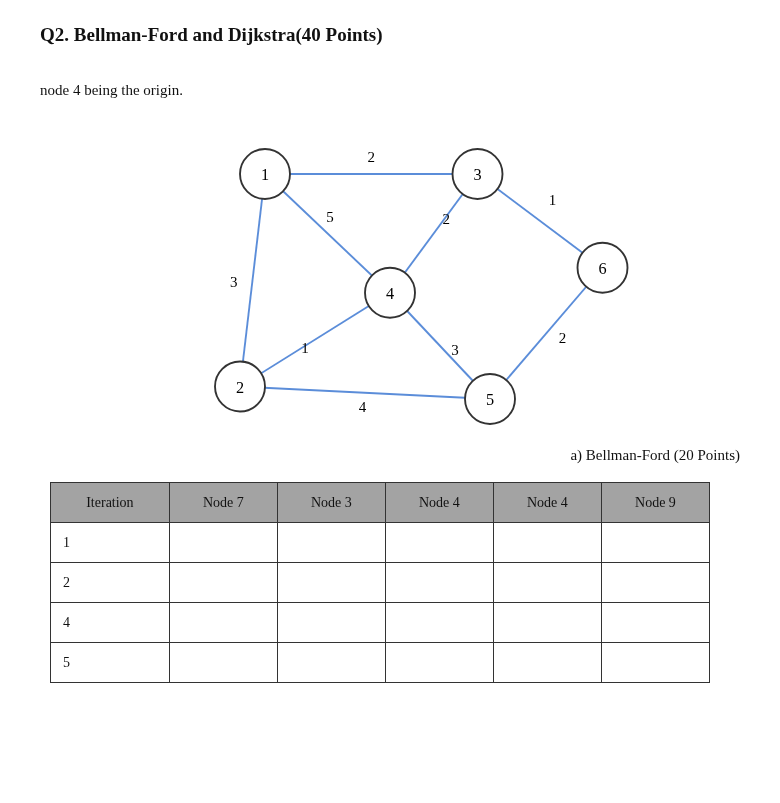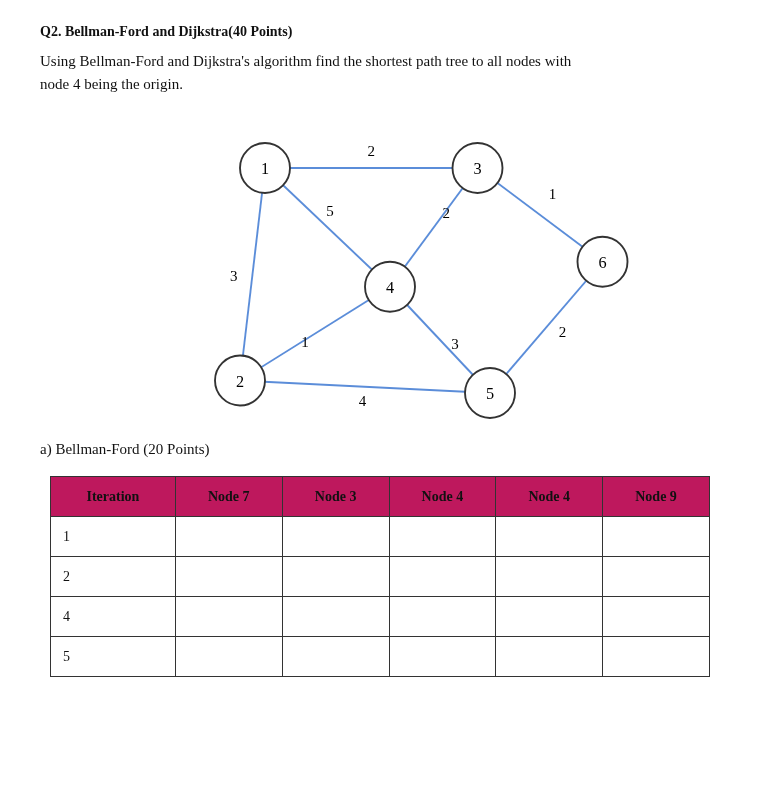--- a/index.html
+++ b/index.html
@@ -8,69 +8,70 @@
       font-family: "Times New Roman", Times, serif;
       font-size: 15px;
       color: #111;
       width: 780px;
       min-height: 803px;
       padding: 24px 40px 24px 40px;
     }
     .question-title {
       font-weight: bold;
       margin-bottom: 10px;
-      font-size: 14px;
+      font-size: 19px;
     }
     .question-body {
       margin-bottom: 18px;
       line-height: 1.5;
     }
     
     .graph-container {
       display: flex;
       justify-content: center;
       margin: 10px 0 18px 0;
     }
     .graph-svg {
       overflow: visible;
     }
     
     .part-label {
       margin-bottom: 18px;
       font-size: 15px;
+      text-align: right;
     }
     
     .bf-table {
       border-collapse: collapse;
       width: 660px;
       margin-left: 10px;
     }
     .bf-table th, .bf-table td {
       border: 1px solid #333;
       padding: 8px 12px;
       font-size: 14px;
       vertical-align: middle;
       min-height: 36px;
       height: 40px;
     }
     .bf-table th {
-      font-weight: bold;
-      background: #be185d;
+      font-weight: normal;
+      background: #a3a3a3;
     }
     .bf-table td {
       background: #fff;
     }
   </style>
 </head>
 <body>
 
 <div class="question-title">Q2.  Bellman-Ford and Dijkstra(40 Points)</div>
 
 <div class="question-body">
-  <span>Using Bellman-Ford and Dijkstra's algorithm find the shortest path tree to all nodes with</span><br>
+  <br>
   <span>node 4 being the origin.</span>
 </div>
 
 <div class="graph-container">
   <svg class="graph-svg" width="500" height="310" viewBox="80 40 400 240">
 
     <line x1="180" y1="80" x2="350" y2="80" stroke="#5b8dd9" stroke-width="1.5"></line>
     <text x="265" y="70" font-size="12" text-anchor="middle" font-family="Times New Roman">2</text>
 
     <line x1="180" y1="80" x2="160" y2="250" stroke="#5b8dd9" stroke-width="1.5"></line>

